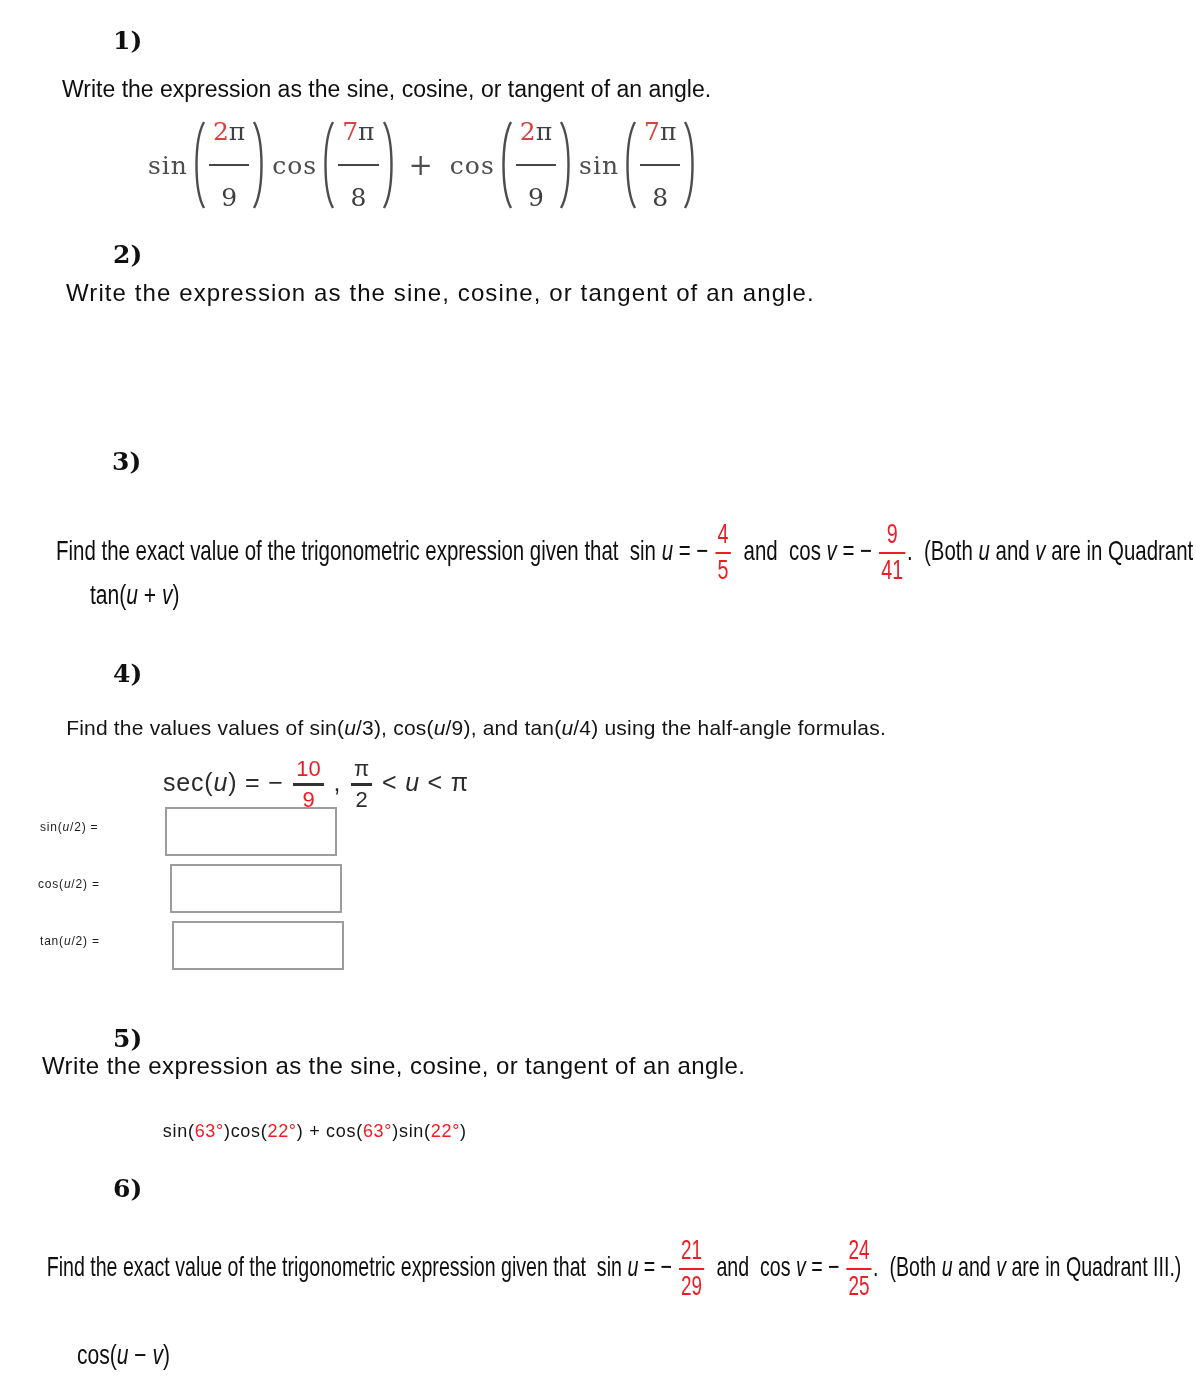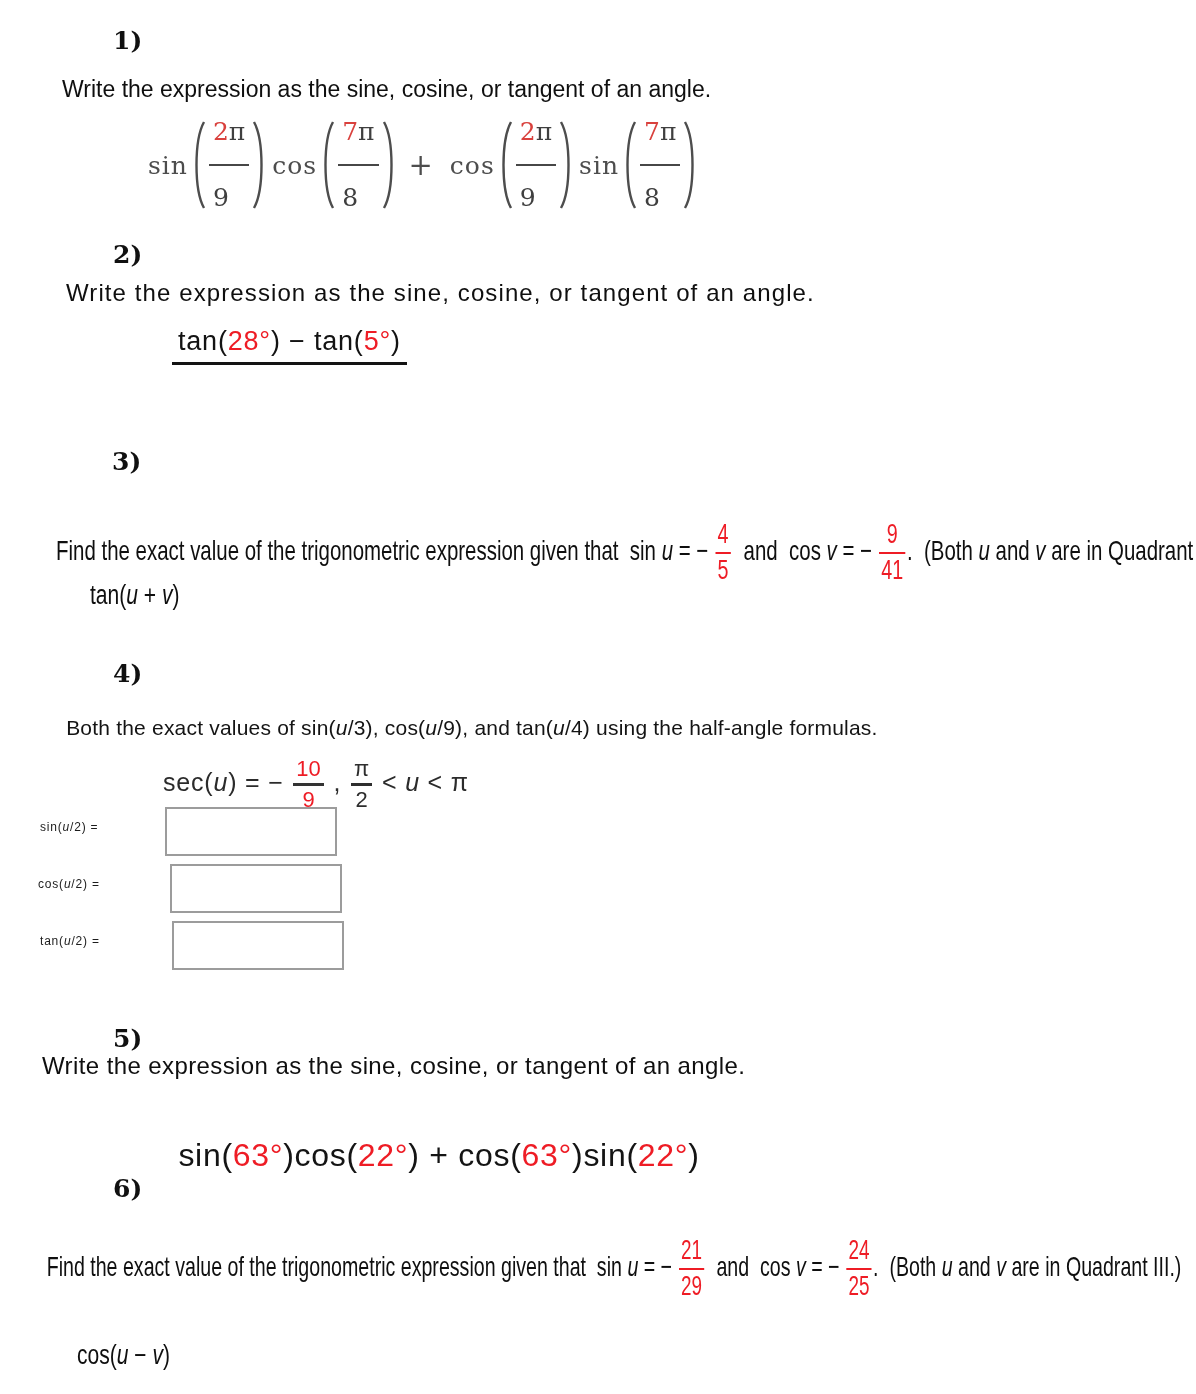--- a/index.html
+++ b/index.html
@@ -12,21 +12,21 @@
   .ins5{font-size:24px;letter-spacing:0.4px;}
   .ins4{font-size:21px;letter-spacing:0.2px;color:#141414;}
   .it{font-style:italic;}
   .red{color:#ee1c25;}
 
   
   .m1{display:flex;align-items:center;font-family:"DejaVu Serif", serif;color:#4d4d4d;font-size:25px;}
   .m1 .fn{margin:0 3px 0 5px;letter-spacing:1px;}
   .m1 .plus{font-size:29px;margin:0 12px;color:#4d4d4d;}
   .prn{display:block;}
-  .frac{display:inline-flex;flex-direction:column;align-items:flex-start;line-height:1.05;margin:0 3px;gap:16px;}
+  .frac{display:inline-flex;flex-direction:column;align-items:center;line-height:1.05;margin:0 3px;gap:16px;}
   .frac .num,.frac .den{padding:1px 4px;}
   .frac .bar{align-self:stretch;height:2px;background:#474747;margin:2px 0;}
   .m1 .redA{color:#d9413d;}
   .m1 .pi,.m1 .den{color:#3f3f3f;}
 
   
   .fb{display:inline-flex;flex-direction:column;align-items:center;font-size:27px;letter-spacing:0.8px;color:#131313;}
   .fbrow{white-space:pre;padding:0 6px 2px 6px;}
   .fbbar{align-self:stretch;height:3px;background:#131313;margin:3px 0 6px;}
 
@@ -47,21 +47,21 @@
   .darkfrac .fbar{background:#2e2e2e;}
 
   
   .m4{white-space:pre;font-size:25px;letter-spacing:0.8px;color:#2b2b2b;}
   .m4 .ifrac{font-size:22px;}
   .rowlabel{font-size:12px;letter-spacing:0.8px;color:#1c1c1c;white-space:pre;}
   .ansbox{width:172px;height:49px;border:2px solid #9c9c9c;background:#fff;box-sizing:border-box;
           font-size:20px;padding:4px 8px;font-family:"Liberation Sans", sans-serif;}
 
   
-  .m5{white-space:pre;font-size:32px;letter-spacing:0.7px;color:#141414;}
+  .m5{white-space:pre;font-size:18px;letter-spacing:0.7px;color:#141414;}
 </style>
 </head>
 <body>
 
 <div class="page">
 
   <div class="abs pnum" style="left:113px;top:26px">1)</div>
   <div class="abs ins" style="left:62px;top:76px">Write the expression as the sine, cosine, or tangent of an angle.</div>
 
   <div class="abs m1" style="left:143px;top:118px">
@@ -119,41 +119,40 @@
     <svg class="prn" width="15" height="90" viewBox="0 0 15 90">
         <path d="M2 2 C 12 20, 12 70, 2 88" fill="none" stroke="#4d4d4d" stroke-width="2.4"></path>
       </svg>
   </div>
 
   <div class="abs pnum" style="left:113px;top:240px">2)</div>
   <div class="abs ins ins2" style="left:66px;top:279px">Write the expression as the sine, cosine, or tangent of an angle.</div>
 
   <div class="abs" style="left:172px;top:326px">
     <div class="fb">
-      <div class="fbrow"><span>tan(</span><span class="red">28°</span><span>) − tan(</span><span class="red">5°</span><span>)</span></div>
       <div class="fbbar"></div>
     </div>
   </div>
 
   <div class="abs pnum" style="left:112px;top:447px">3)</div>
 
   <div class="abs" style="left:22px;top:488px">
     <span class="squeeze sq73">
       <span>Find the exact value of the trigonometric expression given that  </span><span>sin </span><span class="it">u</span><span> = − </span><span class="ifrac redfrac"><span class="inum">4</span><span class="fbar"></span><span class="iden">5</span></span><span>  and  </span><span>cos </span><span class="it">v</span><span> = − </span><span class="ifrac redfrac"><span class="inum">9</span><span class="fbar"></span><span class="iden">41</span></span><span>.  (Both </span><span class="it">u</span><span> and </span><span class="it">v</span><span> are in Quadrant III.)</span>
     </span>
   </div>
 
   <div class="abs" style="left:90px;top:580px">
     <span class="sqexpr"><span>tan(</span><span class="it">u</span><span> + </span><span class="it">v</span><span>)</span></span>
   </div>
 
   <div class="abs pnum" style="left:113px;top:659px">4)</div>
 
   <div class="abs ins ins4" style="left:42px;top:692px">
-    <span>Both the exact values of sin(</span><span class="it">u</span><span>/3), cos(</span><span class="it">u</span><span>/9), and tan(</span><span class="it">u</span><span>/4) using the half-angle formulas.</span>
+    <span>Find the values values of sin(</span><span class="it">u</span><span>/3), cos(</span><span class="it">u</span><span>/9), and tan(</span><span class="it">u</span><span>/4) using the half-angle formulas.</span>
   </div>
 
   <div class="abs m4" style="left:132px;top:728px">
     <span>sec(</span><span class="it">u</span><span>) = − </span><span class="ifrac"><span class="inum red">10</span><span class="fbar"></span><span class="iden red">9</span></span><span> , </span><span class="ifrac darkfrac"><span class="inum">π</span><span class="fbar"></span><span class="iden">2</span></span><span> &lt; </span><span class="it">u</span><span> &lt; </span><span>π</span>
   </div>
 
   <div class="abs rowlabel" style="left:40px;top:820px"><span>sin(</span><span class="it">u</span><span>/2) =</span></div>
   <input class="abs ansbox" style="left: 165px; top: 807px;" type="text">
 
   <div class="abs rowlabel" style="left:38px;top:877px"><span>cos(</span><span class="it">u</span><span>/2) =</span></div>

